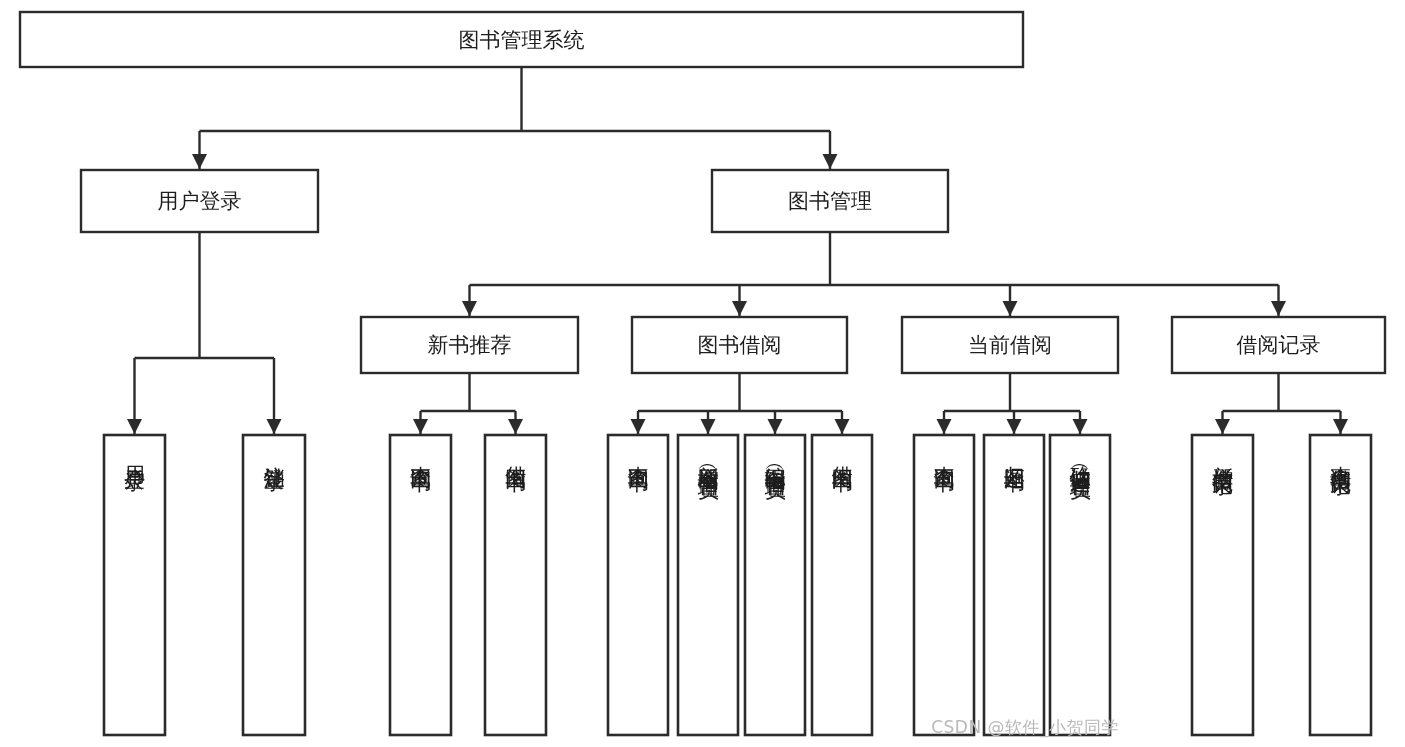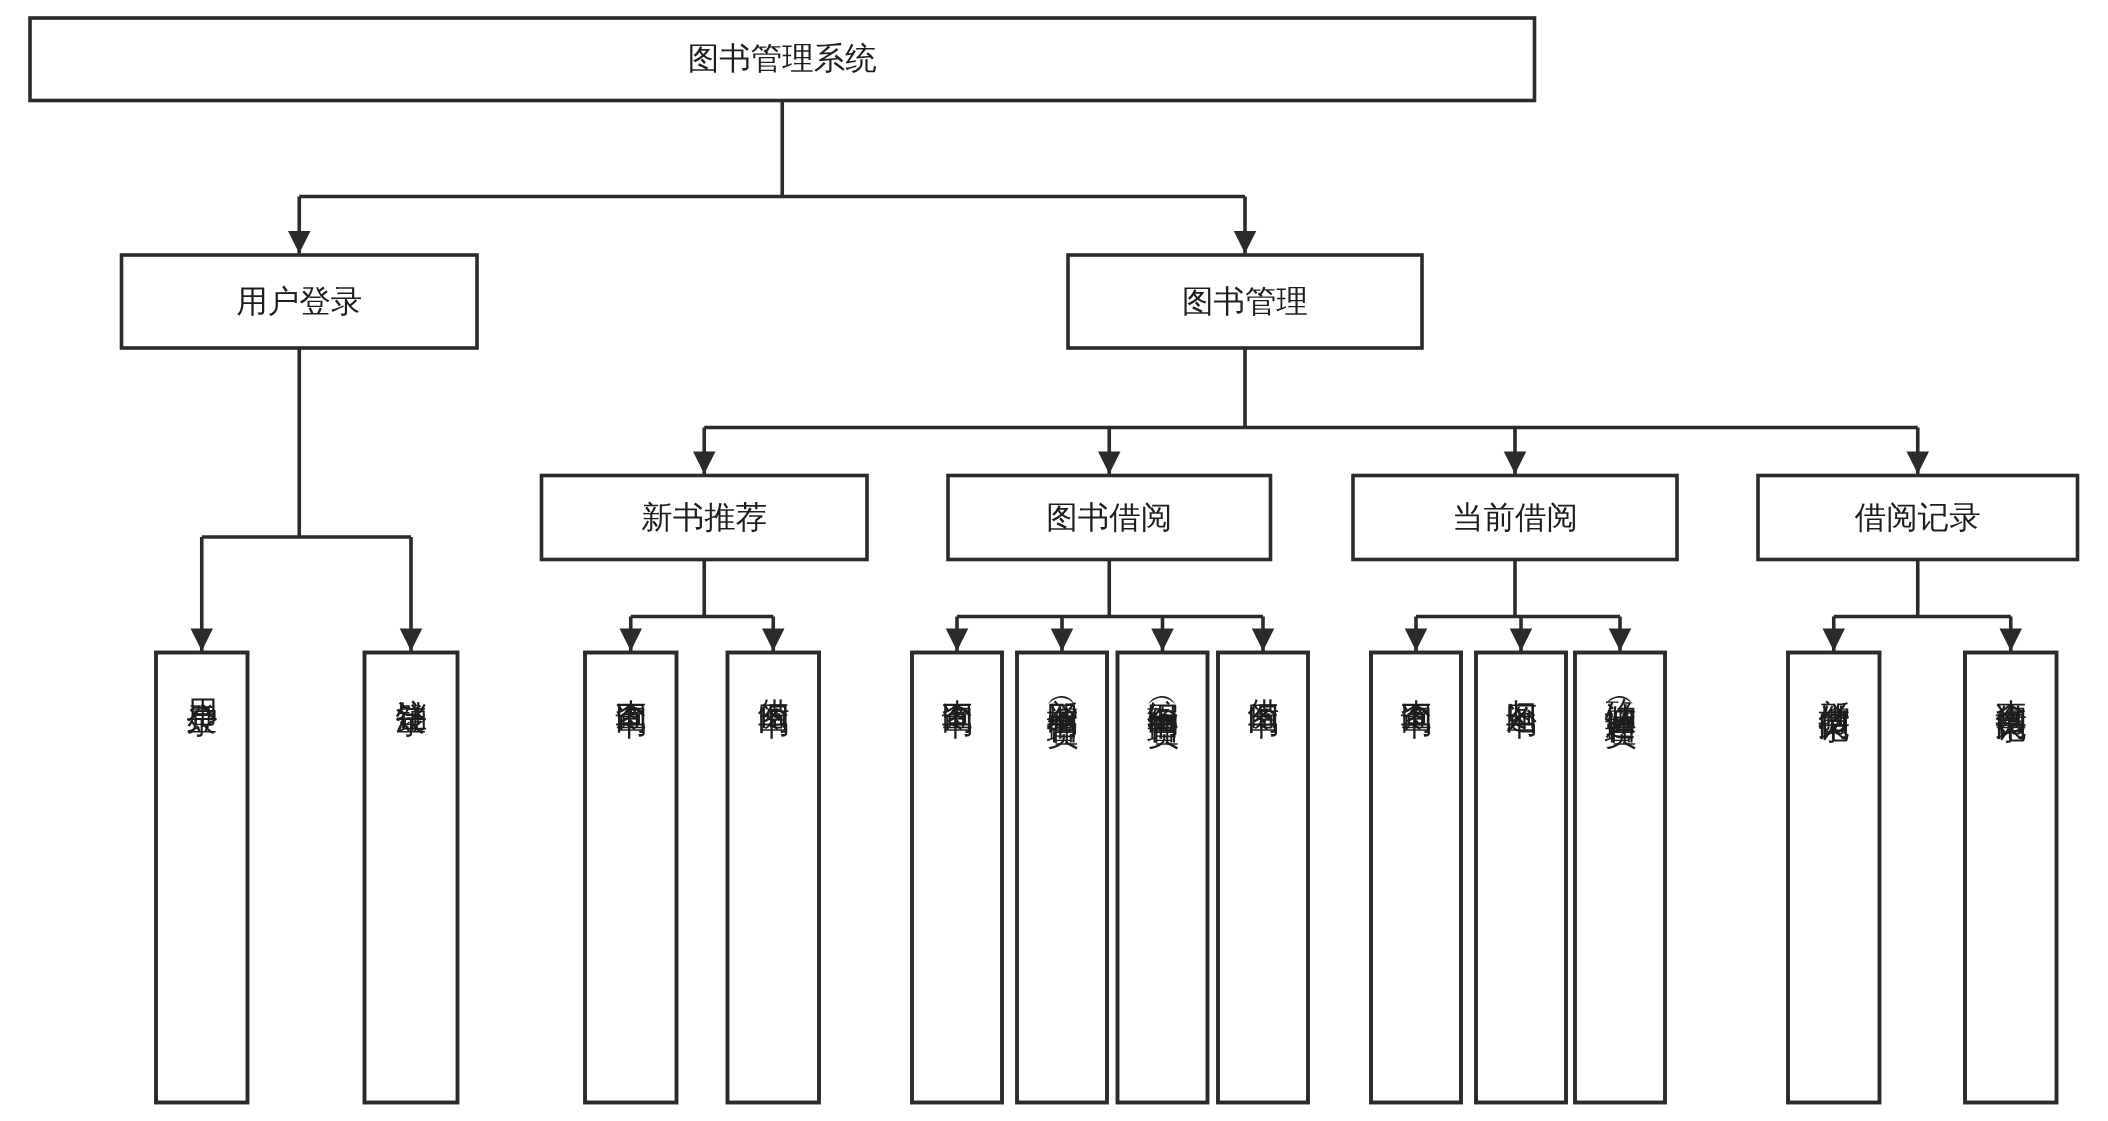--- a/index.html
+++ b/index.html
@@ -256,13 +256,14 @@
       <div class="leaf-label-wrap" style="left: 1050px; top: 449px; width: 60px; height: 282px;">
         <div class="leaf-label">确认归还（管理员）</div>
       </div>
       <div class="leaf-label-wrap" style="left: 1192px; top: 449px; width: 61px; height: 282px;">
         <div class="leaf-label">新增借阅记录</div>
       </div>
       <div class="leaf-label-wrap" style="left: 1310px; top: 449px; width: 61px; height: 282px;">
         <div class="leaf-label">查询借阅记录</div>
       </div>
     </div>
+  <div class="watermark">CSDN @软件_小贺同学</div>
 </div>
 
 </body></html>

